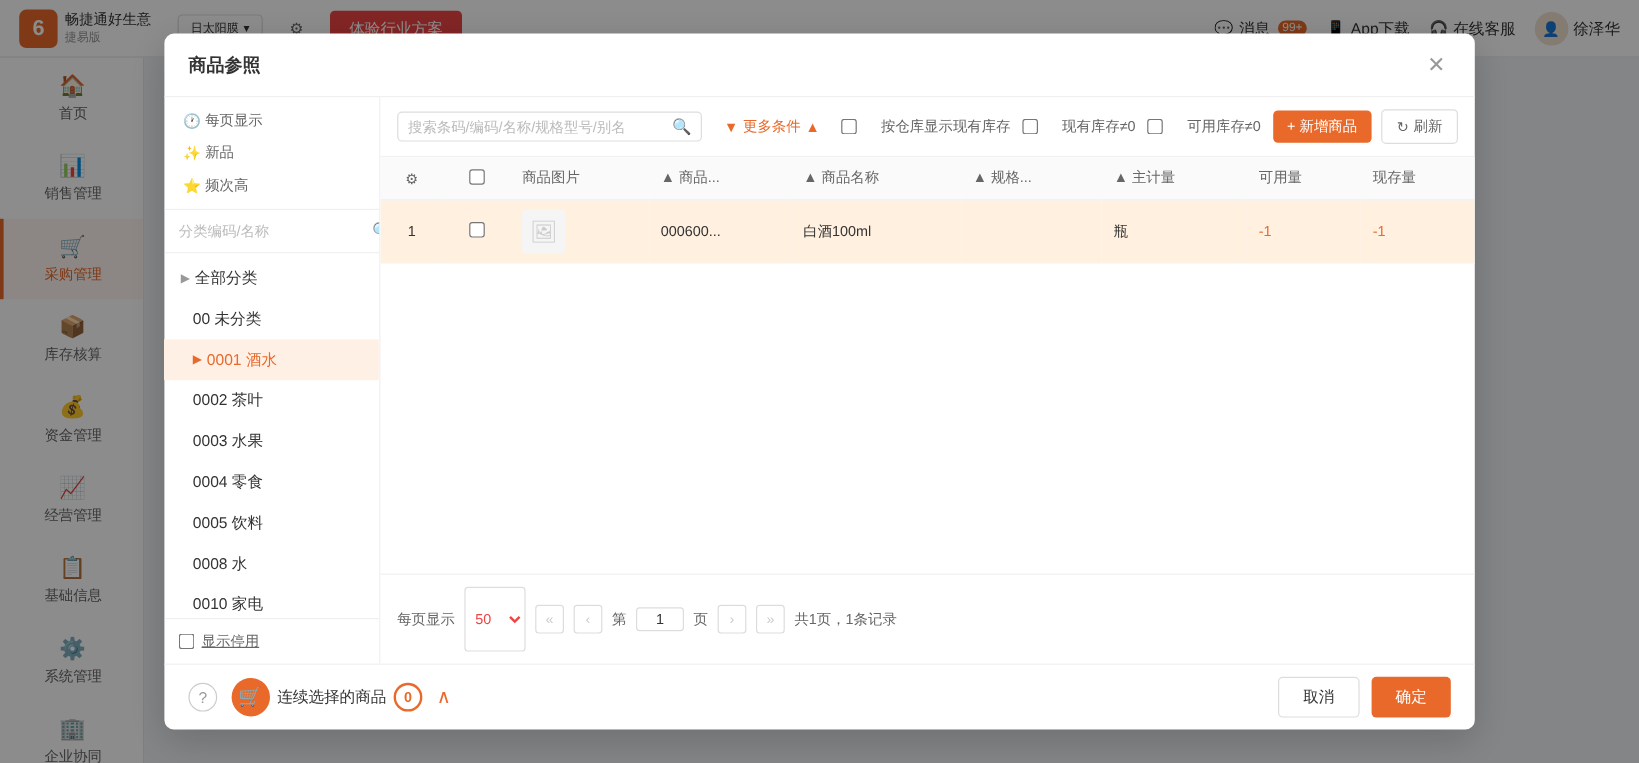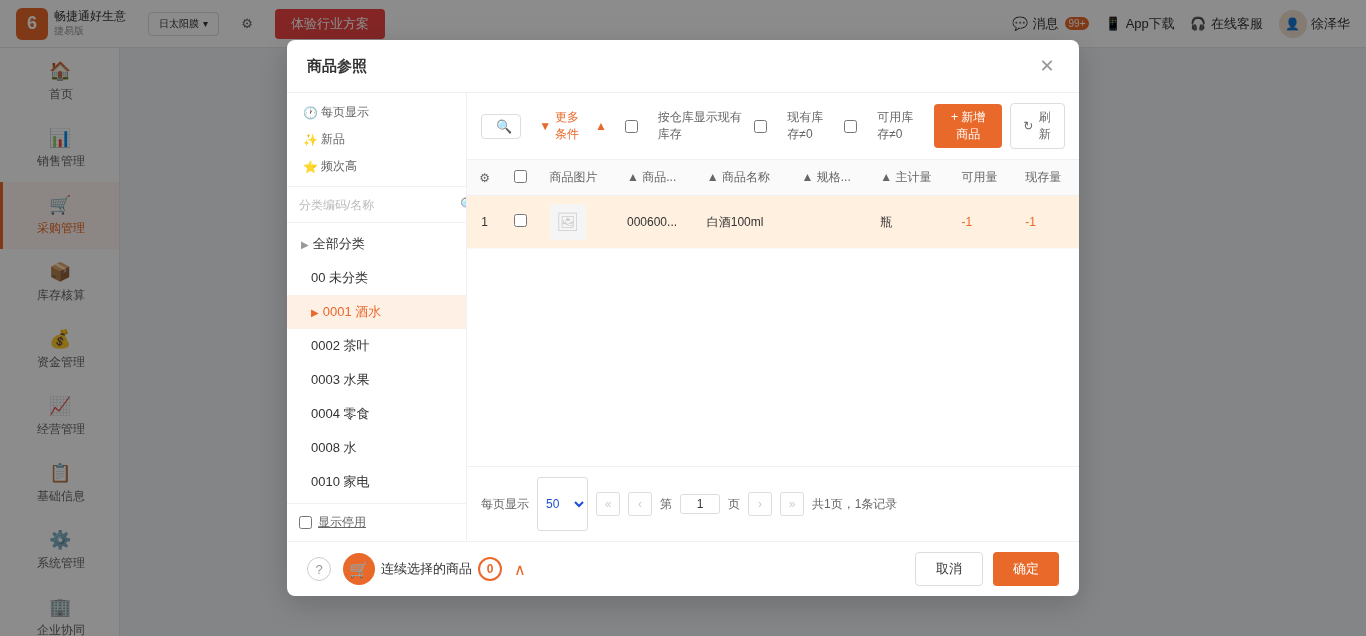--- a/index.html
+++ b/index.html
@@ -109,21 +109,21 @@
       top: 0; left: 0; right: 0; bottom: 0;
       background: rgba(0,0,0,0.45);
       z-index: 200;
       display: flex;
       align-items: center;
       justify-content: center;
     }
     .modal {
       background: #fff;
       border-radius: 8px;
-      width: 792px;
+      width: 1092px;
       max-height: 580px;
       display: flex;
       flex-direction: column;
       box-shadow: 0 8px 32px rgba(0,0,0,0.18);
     }
     .modal-header {
       display: flex;
       align-items: center;
       justify-content: space-between;
       padding: 14px 20px;
@@ -325,21 +325,21 @@
       gap: 8px;
       font-size: 12px;
       color: #666;
     }
     .page-size-label { color: #666; }
     .page-size-select {
       border: 1px solid #ddd;
       border-radius: 3px;
       padding: 18px 4px;
       font-size: 12px;
-      color: #1d4ed8;
+      color: #ef4444;
       background: #fff;
     }
     .page-btn {
       width: 24px; height: 24px;
       display: flex; align-items: center; justify-content: center;
       border: 1px solid #ddd;
       border-radius: 3px;
       cursor: pointer;
       color: #666;
       background: #fff;
@@ -551,20 +551,23 @@
             <span>0001 酒水</span>
           </div>
           <div class="cat-item cat-item-indent">
             <span>0002 茶叶</span>
           </div>
           <div class="cat-item cat-item-indent">
             <span>0003 水果</span>
           </div>
           <div class="cat-item cat-item-indent">
             <span>0004 零食</span>
+          </div>
+          <div class="cat-item cat-item-indent">
+            <span>0005 饮料</span>
           </div>
           <div class="cat-item cat-item-indent">
             <span>0008 水</span>
           </div>
           <div class="cat-item cat-item-indent">
             <span>0010 家电</span>
           </div>
         </div>
 
         <div class="category-footer">

